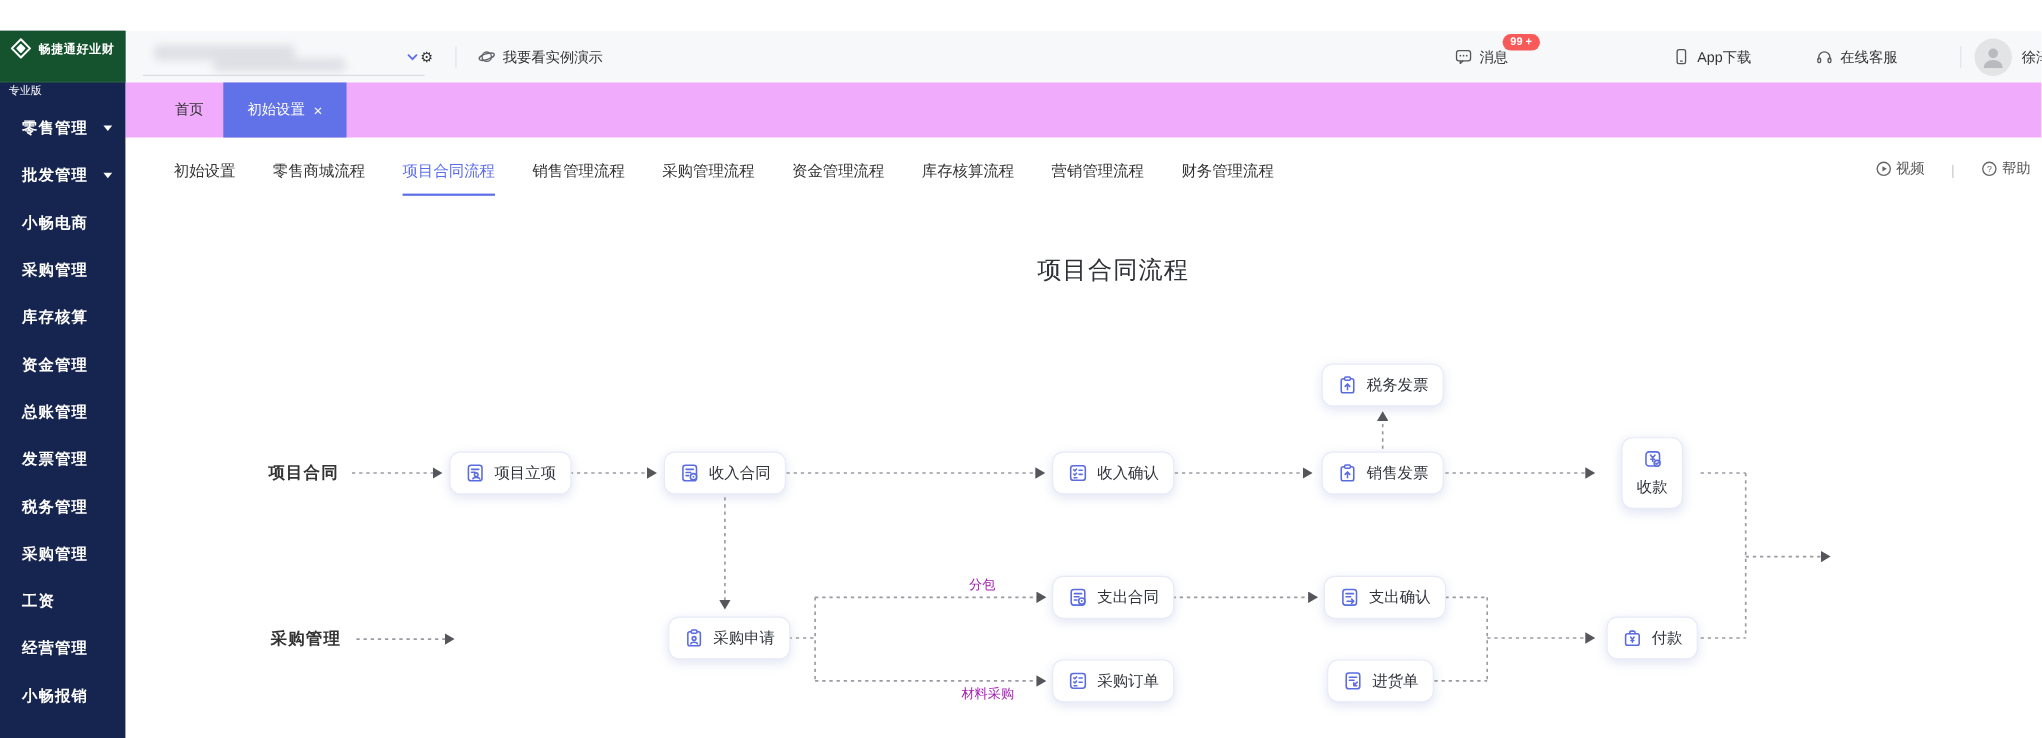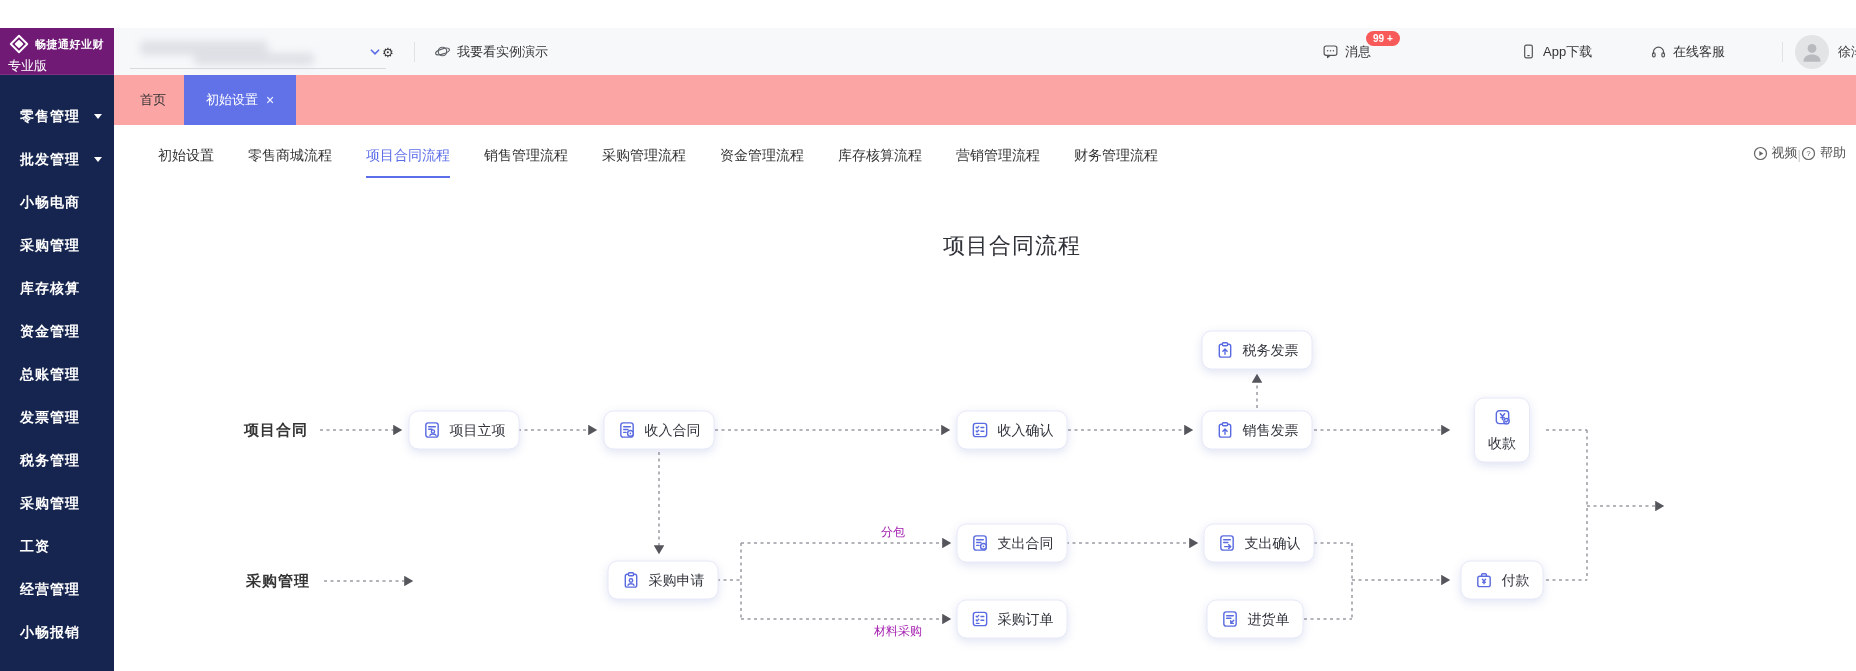--- a/index.html
+++ b/index.html
@@ -2,26 +2,26 @@
 <html><head>
 <meta charset="utf-8">
 <style>
   * { margin:0; padding:0; box-sizing:border-box; }
   html,body { width:1856px; height:671px; overflow:hidden; background:#fff;
     font-family:"Liberation Sans","DejaVu Sans",sans-serif; }
   .app { position:relative; width:1856px; height:671px; overflow:hidden; }
 
   
   .sidebar { position:absolute; left:0; top:28px; bottom:0; width:114px; background:#16254f; z-index:5; }
-  .logo-block { height:47px; background:#701a75; border-bottom:1px solid rgba(255,255,255,.10);
+  .logo-block { height:47px; background:#14532d; border-bottom:1px solid rgba(255,255,255,.10);
     position:relative; padding:5px 22px 0 8px; }
   .logo-row { display:flex; align-items:center; gap:5px; }
   .logo-mark { width:22px; height:22px; flex:0 0 auto; }
   .brand-name { color:#fff; font-size:11px; font-weight:700; white-space:nowrap; letter-spacing:.5px; }
-  .edition { color:#fff; font-size:13px; margin-top:2px; }
+  .edition { color:#fff; font-size:10px; margin-top:20px; }
   .side-nav { padding-top:20px; }
   .side-item { height:43px; display:flex; align-items:center; padding:0 12px 0 20px;
     color:#fff; font-size:14px; font-weight:600; letter-spacing:1px; cursor:pointer; white-space:nowrap; }
   .caret { width:0; height:0; border-left:4.5px solid transparent; border-right:4.5px solid transparent;
     border-top:5px solid #fff; margin-left:auto; }
 
   
   .topbar { position:absolute; left:114px; right:0; top:28px; height:47px; background:#f7f8fa; z-index:4; }
   .topbar .abs { position:absolute; top:50%; transform:translateY(-50%); display:flex; align-items:center; gap:6px;
     font-size:13px; color:#333; white-space:nowrap; }
@@ -38,33 +38,33 @@
   .msg { left:1208px; cursor:pointer; }
   .badge { position:absolute; left:1252px; top:3px; background:#f85a5a; color:#fff; font-size:10px; font-weight:700;
     padding:1px 7px; border-radius:9px; line-height:13px; z-index:6; }
   .appdl { left:1406px; cursor:pointer; }
   .service { left:1536px; cursor:pointer; }
   .avatar { left:1681px; width:34px; height:34px; border-radius:50%; background:#e3e4e6; overflow:hidden;
     justify-content:center; }
   .uname { left:1724px; }
 
   
-  .tabstrip { position:absolute; left:114px; right:0; top:75px; height:50px; background:#fca5a5;
-    display:flex; align-items:stretch; padding-left:8px; z-index:4; }
+  .tabstrip { position:absolute; left:114px; right:0; top:75px; height:50px; background:#f0abfc;
+    display:flex; align-items:stretch; padding-left:27px; z-index:4; }
   .tab { display:flex; align-items:center; padding:0 18px; font-size:13px; color:#333; cursor:pointer; gap:8px; }
   .tab.active { background:#6172e8; color:#fff; padding:0 22px; }
   .tab-close { font-size:14px; line-height:1; opacity:.95; cursor:pointer; }
 
   
   .content { position:absolute; left:114px; right:0; top:122px; bottom:0; background:#fff; overflow:hidden; }
   .subtabs { height:56px; display:flex; align-items:center; padding:14px 0 0 44px; gap:34px; }
   .subtab { font-size:14px; color:#333; cursor:pointer; height:42px; display:flex; align-items:center;
     border-bottom:2px solid transparent; }
   .subtab.active { color:#5b6de8; border-bottom-color:#5b6de8; }
-  .help-links { position:absolute; right:10px; top:22px; display:flex; align-items:flex-end; gap:0;
+  .help-links { position:absolute; right:10px; top:22px; display:flex; align-items:flex-end; gap:24px;
     font-size:13px; color:#555; }
   .help-links .sep { color:#c9c9c9; }
   .help-item { display:flex; align-items:center; gap:4px; cursor:pointer; }
 
   .page-title { position:absolute; left:898px; top:124px; transform:translate(-50%,-50%);
     font-size:22px; color:#2f3138; font-weight:500; letter-spacing:1px; white-space:nowrap; }
 
   
   .canvas { position:absolute; inset:0; }
   .links { position:absolute; left:0; top:0; }

